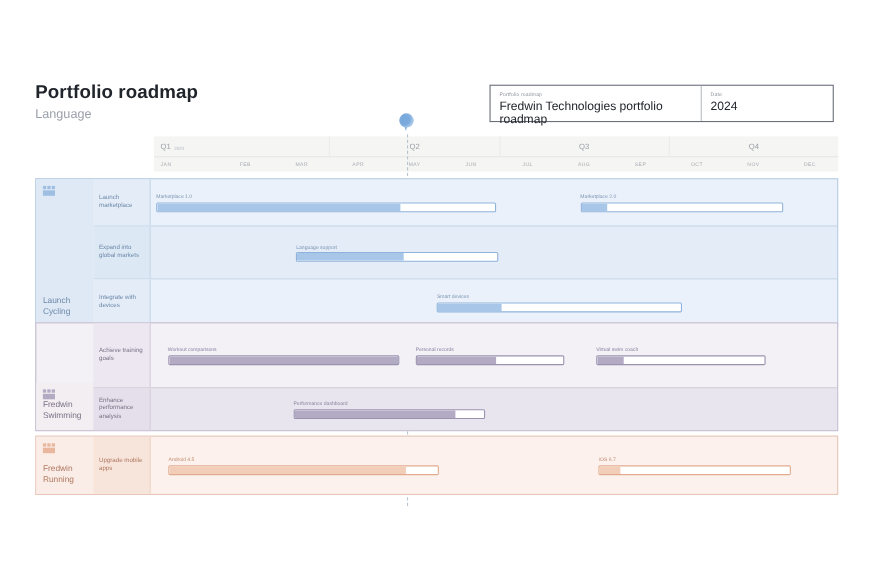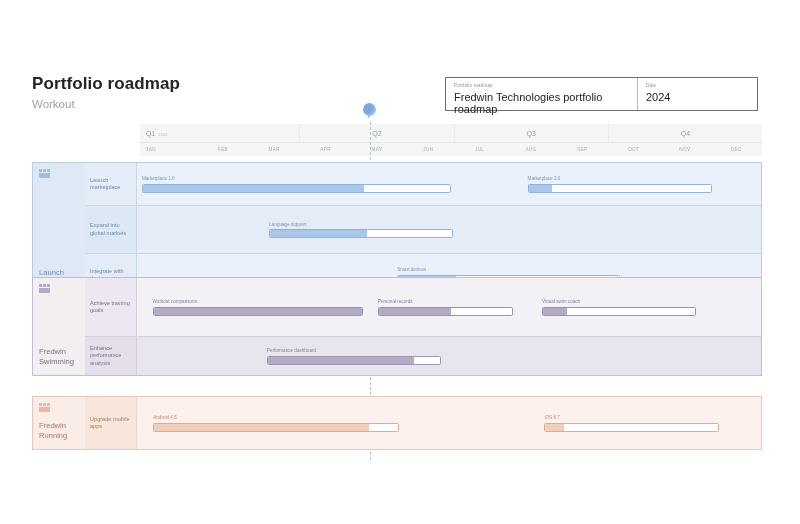--- a/index.html
+++ b/index.html
@@ -278,21 +278,21 @@
   .lane-running .bar-fill { background: #f2cdb8; }
   .lane-running .lane-icon i { background: #e8b79e; }
 </style>
 </head>
 <body>
 
 <div class="page">
 
   <div class="title-block">
     <div class="title">Portfolio roadmap</div>
-    <div class="subtitle">Workout</div>
+    <div class="subtitle">Language</div>
   </div>
 
   <div class="infobox">
     <div class="infocell first">
       <div class="info-label">Portfolio roadmap</div>
       <div class="info-value">Fredwin Technologies portfolio roadmap</div>
     </div>
     <div class="infocell second">
       <div class="info-label">Date</div>
       <div class="info-value">2024</div>
@@ -383,21 +383,21 @@
               <div class="bar-wrap" style="left: 41.7%; width: 35.7%; top: 12px;">
                 <div class="bar-label">Smart devices</div>
                 <div class="bar">
                   <div class="bar-fill" style="width: 26%;"></div>
                 </div>
               </div>
             </div>
           </div>
         </div>
       </div>
-      <div class="lane lane-swimming" style="top: 277px;">
+      <div class="lane lane-swimming" style="top: 293px; align-items: flex-end;">
         <div class="lane-head">
           <div class="lane-icon">
             <i style="left: 0px; top: 0px; width: 3px; height: 3px;"></i>
             <i style="left: 4px; top: 0px; width: 3px; height: 3px;"></i>
             <i style="left: 8px; top: 0px; width: 3px; height: 3px;"></i>
             <i style="left: 0px; top: 4px; width: 11px; height: 5px;"></i>
           </div>
           <div class="lane-name">Fredwin Swimming</div>
         </div>
         <div class="lane-rows">

